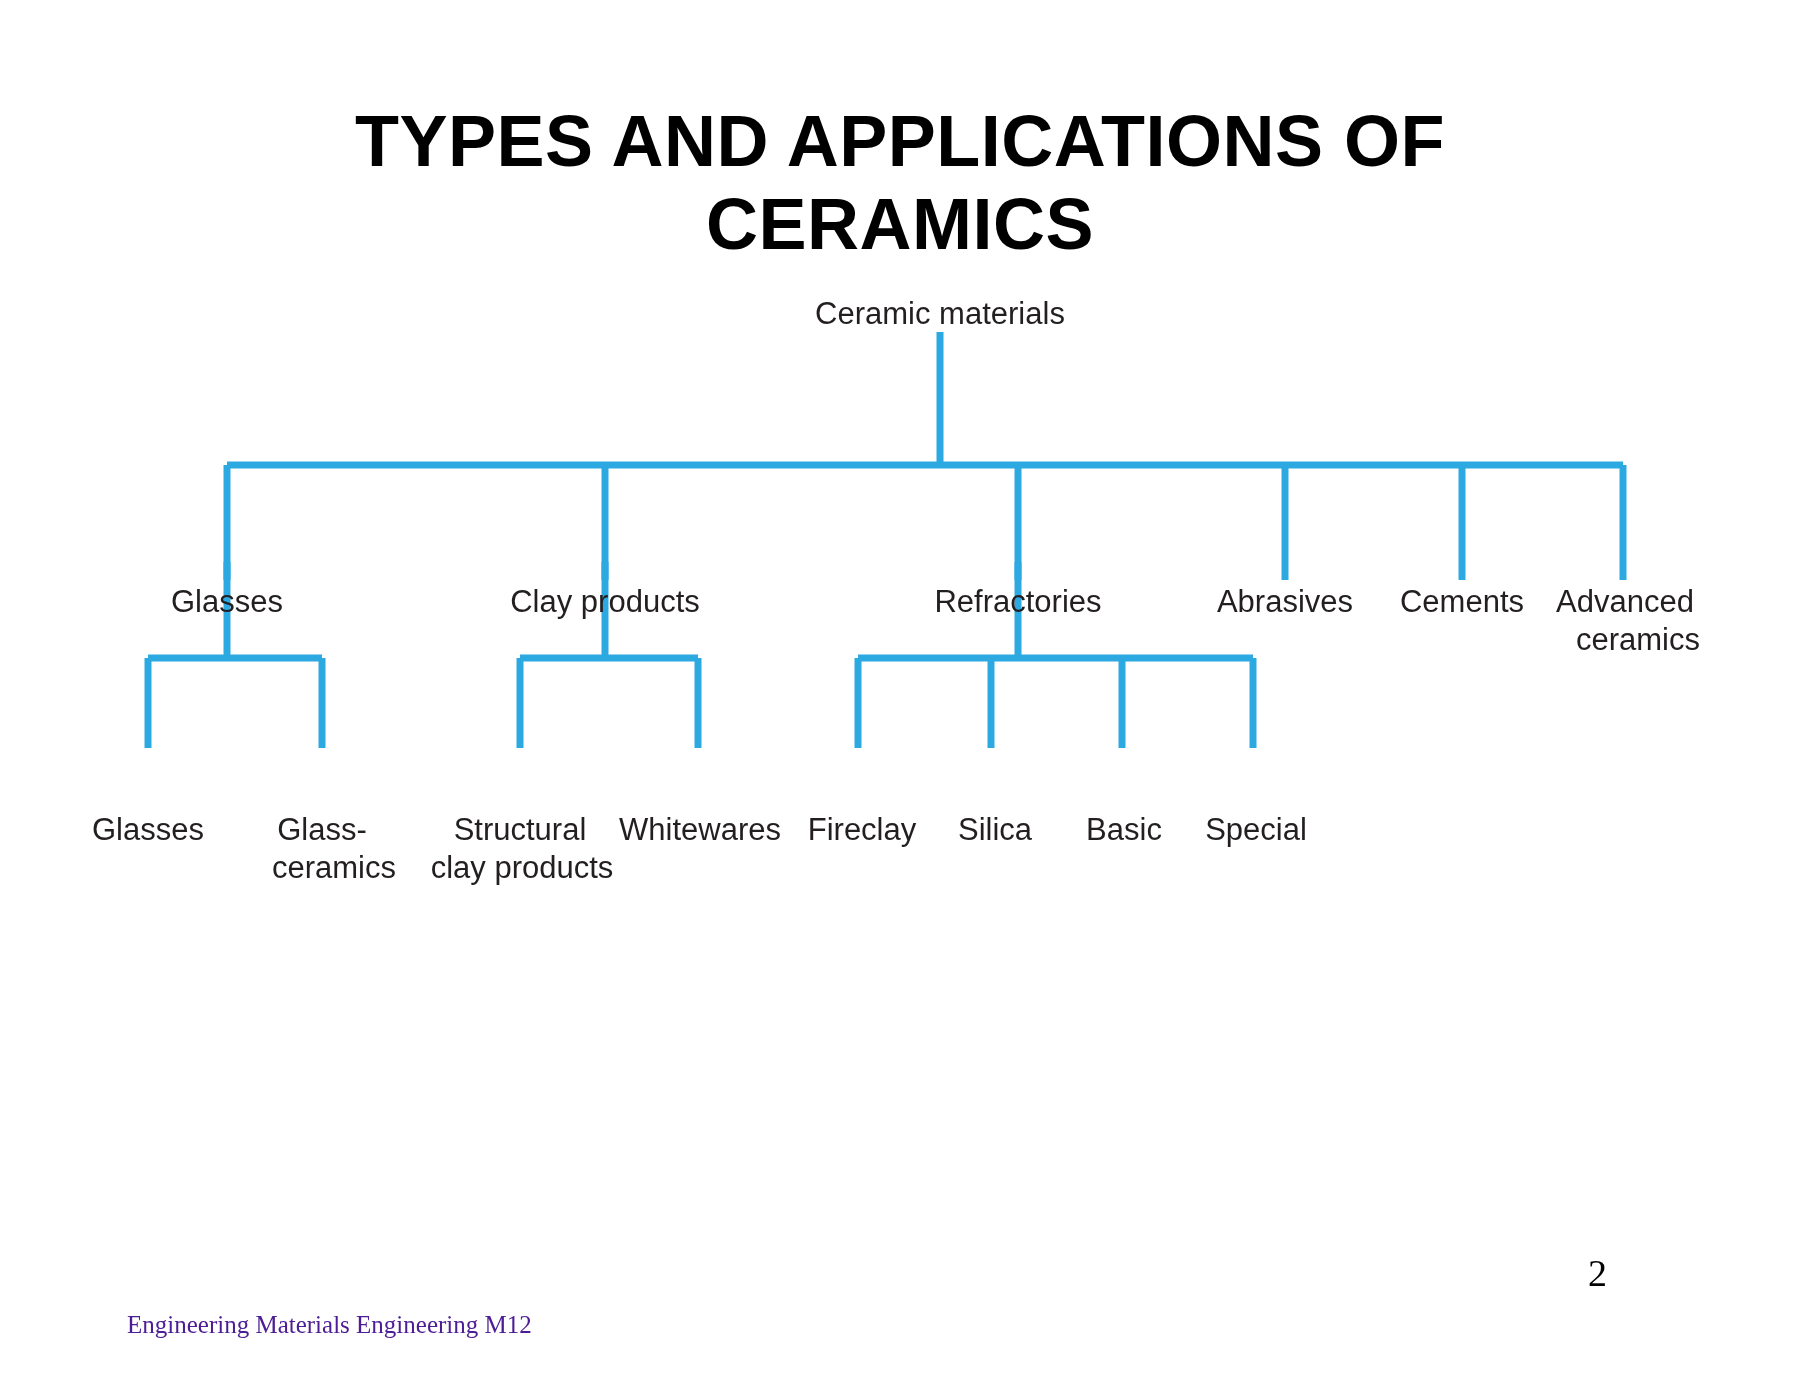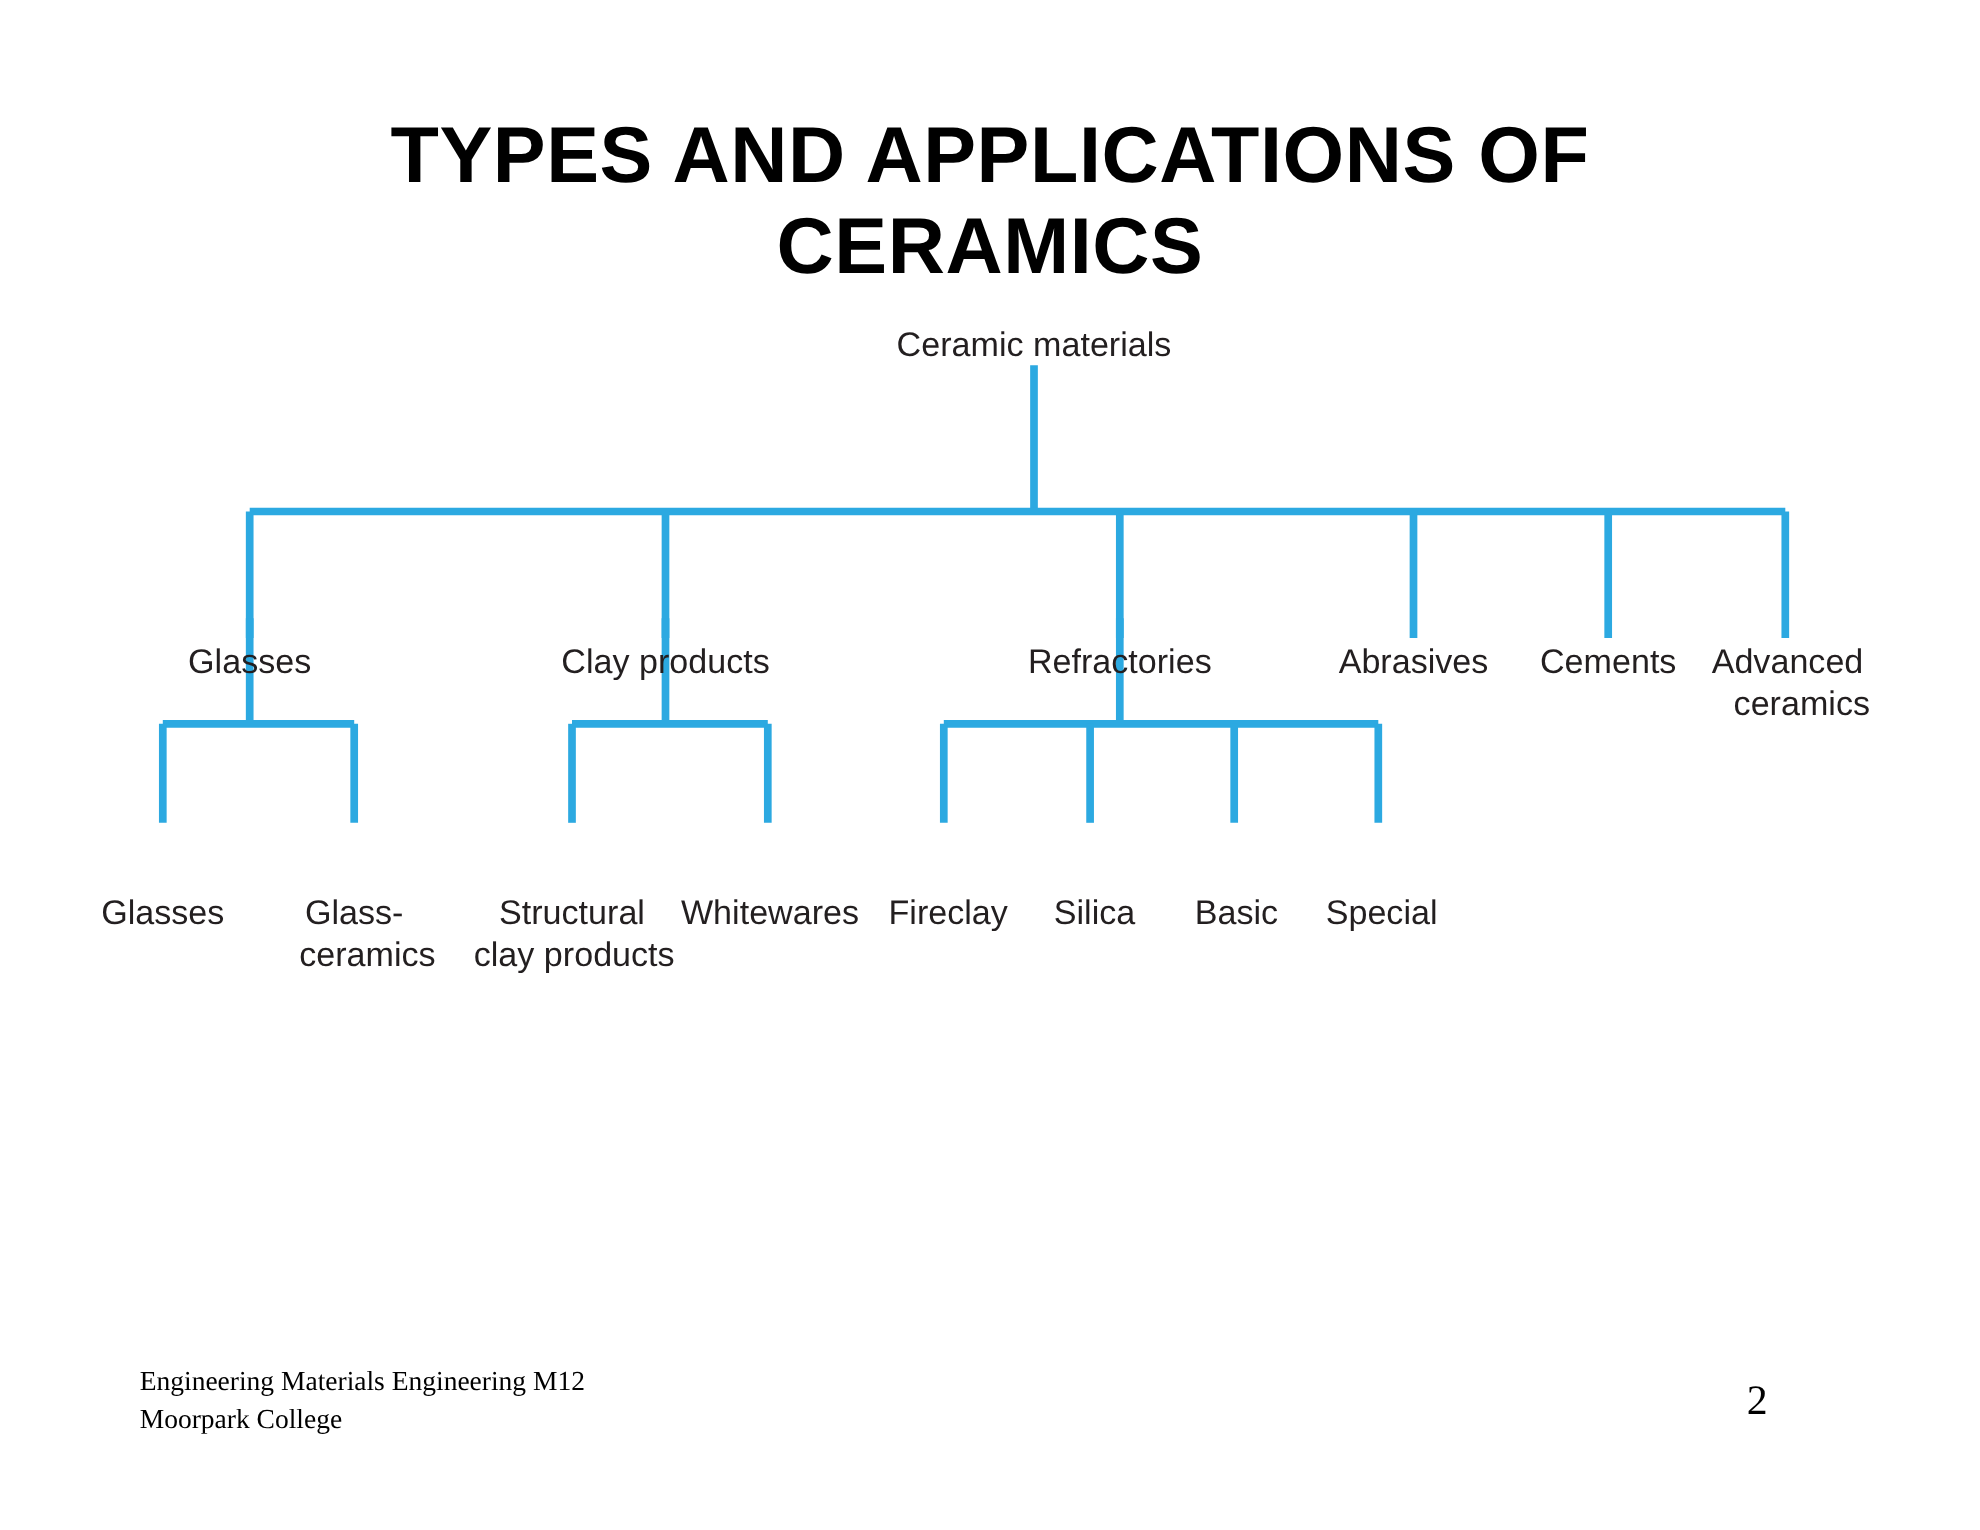--- a/index.html
+++ b/index.html
@@ -44,25 +44,25 @@
     display: block;
   }
   .node-text {
     font-family: "Liberation Sans", sans-serif;
     font-size: 31px;
     fill: #231f20;
   }
   #footer {
     position: absolute;
     left: 127px;
-    top: 1240px;
+    top: 1308px;
     font-family: "Liberation Serif", serif;
     font-size: 25px;
     line-height: 1.35;
-    color: #000000;
+    color: #4c1d95;
   }
   #footer div { white-space: nowrap; }
   #page-number {
     position: absolute;
     left: 1588px;
     top: 1251px;
     font-family: "Liberation Serif", serif;
     font-size: 38px;
     color: #000000;
   }
@@ -131,18 +131,17 @@
         <text class="node-text" x="862" y="540" text-anchor="middle">Fireclay</text>
         <text class="node-text" x="995" y="540" text-anchor="middle">Silica</text>
         <text class="node-text" x="1124" y="540" text-anchor="middle">Basic</text>
         <text class="node-text" x="1256" y="540" text-anchor="middle">Special</text>
       </g>
     </svg>
   </div>
 
   <div id="footer">
     <div>Engineering Materials Engineering M12</div>
-    <div>Moorpark College</div>
   </div>
 
   <div id="page-number">2</div>
 
 </div>
 
 </body></html>

